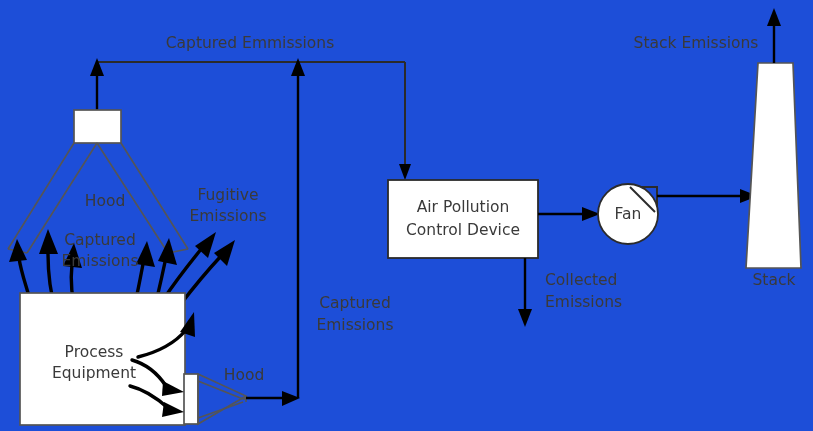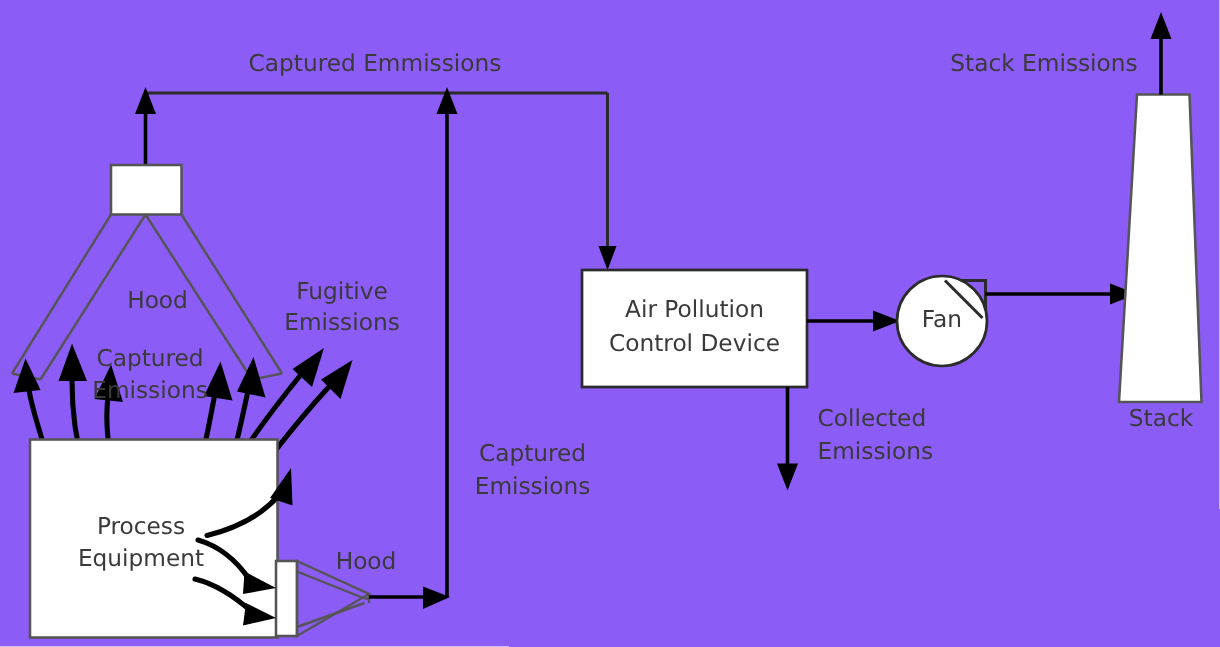--- a/index.html
+++ b/index.html
@@ -7,21 +7,21 @@
     padding: 0;
     background: #ffffff;
   }
   body {
     font-family: "DejaVu Sans", sans-serif;
   }
   #diagram-root {
     position: relative;
     width: 813px;
     height: 431px;
-    background: #8b5cf6;
+    background: #1d4ed8;
     overflow: hidden;
   }
   svg#flow {
     display: block;
     width: 813px;
     height: 431px;
   }
   .lbl {
     font-family: "DejaVu Sans", sans-serif;
     font-size: 15.5px;

